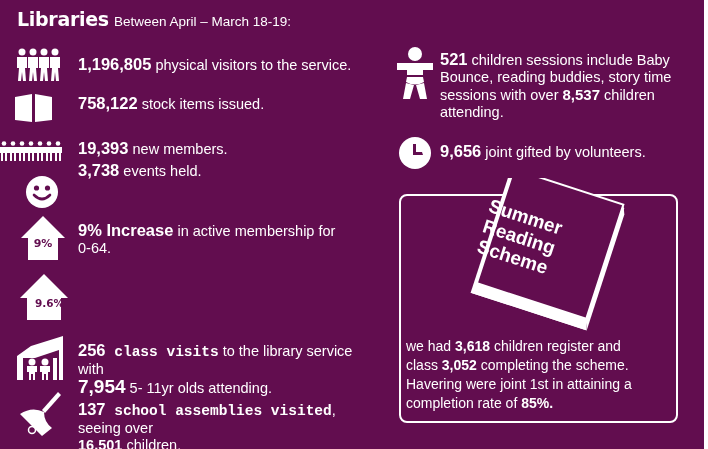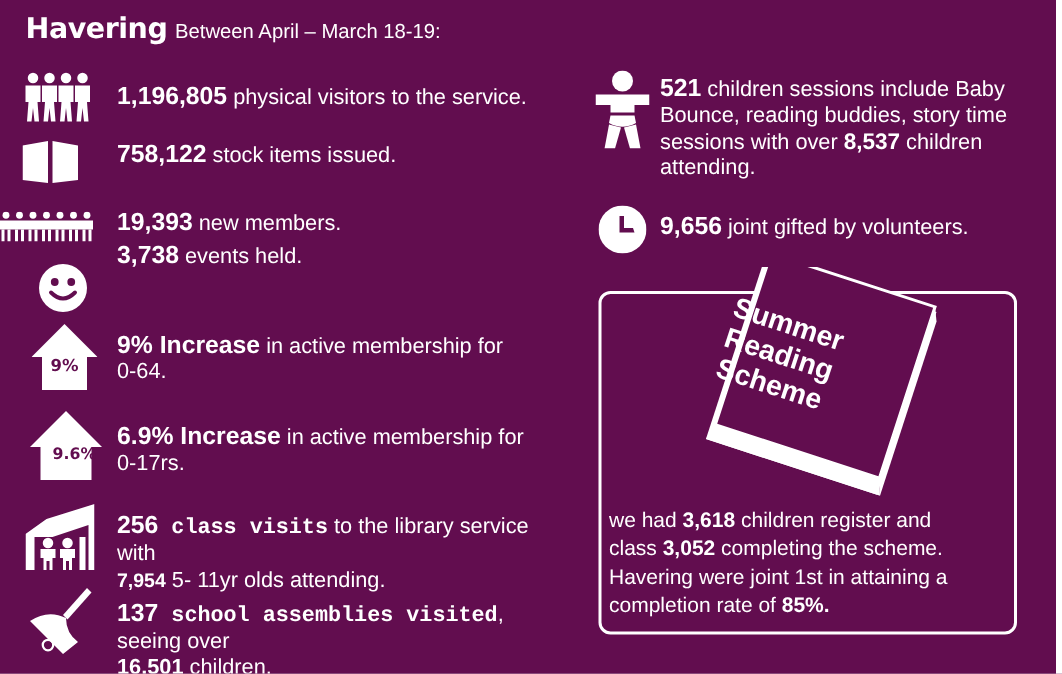--- a/index.html
+++ b/index.html
@@ -34,21 +34,21 @@
   }
   .box-text b { font-weight: bold; }
   .strip { position: absolute; left: 704px; top: 0; width: 4px; height: 449px; background: #ffffff; }
 </style>
 </head>
 <body>
 
 <div class="panel">
 
   <div class="title">
-    <span class="big">Havering</span>
+    <span class="big">Libraries</span>
     <span class="sub">Between April – March 18-19:</span>
   </div>
 
   <svg class="icon" style="left:16px;top:48px" width="46" height="34" viewBox="0 0 46 34">
     <g fill="#fff">
       <circle cx="6" cy="4" r="3.5"></circle>
         <circle cx="17" cy="4" r="3.5"></circle>
         <circle cx="28" cy="4" r="3.5"></circle>
         <circle cx="39" cy="4" r="3.5"></circle>
       <path d="M1 9h10v11H9l1 13H7l-1-9-1 9H2l1-13H1z"></path>
@@ -104,37 +104,34 @@
   <div class="txt" style="left:78px;top:222px;width:290px">
     <b>9% Increase</b><span> in active membership for</span><br><span>0-64.</span>
   </div>
 
   <div class="icon" style="left:19px;top:274px;width:50px;height:46px">
     <svg width="50" height="46" viewBox="0 0 50 46" style="position:absolute;left:0;top:0">
       <path fill="#fff" d="M25 0 L49 24 H42 V46 H8 V24 H1 Z"></path>
     </svg>
     <span style="position:absolute;left:16px;width:50px;top:23px;text-align:left;font-size:10.5px;font-weight:bold;color:#620d4f">9.6%</span>
   </div>
-  <div class="txt" style="left:78px;top:283px;width:290px">
-    <b>6.9% Increase</b><span> in active membership for</span><br><span>0-17rs.</span>
-  </div>
 
   <svg class="icon" style="left:17px;top:336px" width="46" height="44" viewBox="0 0 46 44">
     <g fill="#fff">
       <path d="M0 20 L14 10 L46 0 V44 H42 V14 L18 22 H0 Z"></path>
       <path d="M0 22 H6 V44 H0 Z"></path>
       <circle cx="15" cy="26" r="3.5"></circle>
         <path d="M10 30h10v6h-2v8h-2v-6h-2v6h-2v-8h-2z"></path>
       <circle cx="28" cy="26" r="3.5"></circle>
         <path d="M23 30h10v6h-2v8h-2v-6h-2v6h-2v-8h-2z"></path>
       <path d="M36 22h4v22h-4z"></path>
     </g>
   </svg>
   <div class="txt" style="left:78px;top:342px;width:300px">
-    <b>256</b><span class="bs"> class visits</span><span> to the library service with</span><br><b style="font-size:13px">7,954</b><span> 5- 11yr olds attending.</span>
+    <b>256</b><span class="bs"> class visits</span><span> to the library service with</span><br><b style="font-size:19px">7,954</b><span> 5- 11yr olds attending.</span>
   </div>
 
   <svg class="icon" style="left:18px;top:392px" width="44" height="44" viewBox="0 0 44 44">
     <g fill="#fff">
       <path d="M24 18 L40 0 L43 3 L27 21 Z"></path>
       <path d="M2 22 Q14 14 26 20 Q26 30 34 36 L24 44 Q16 36 2 22 Z"></path>
       <circle cx="14" cy="38" r="3.5" stroke="#fff" stroke-width="1.5" fill="none"></circle>
     </g>
   </svg>
   <div class="txt" style="left:78px;top:401px;width:300px">

